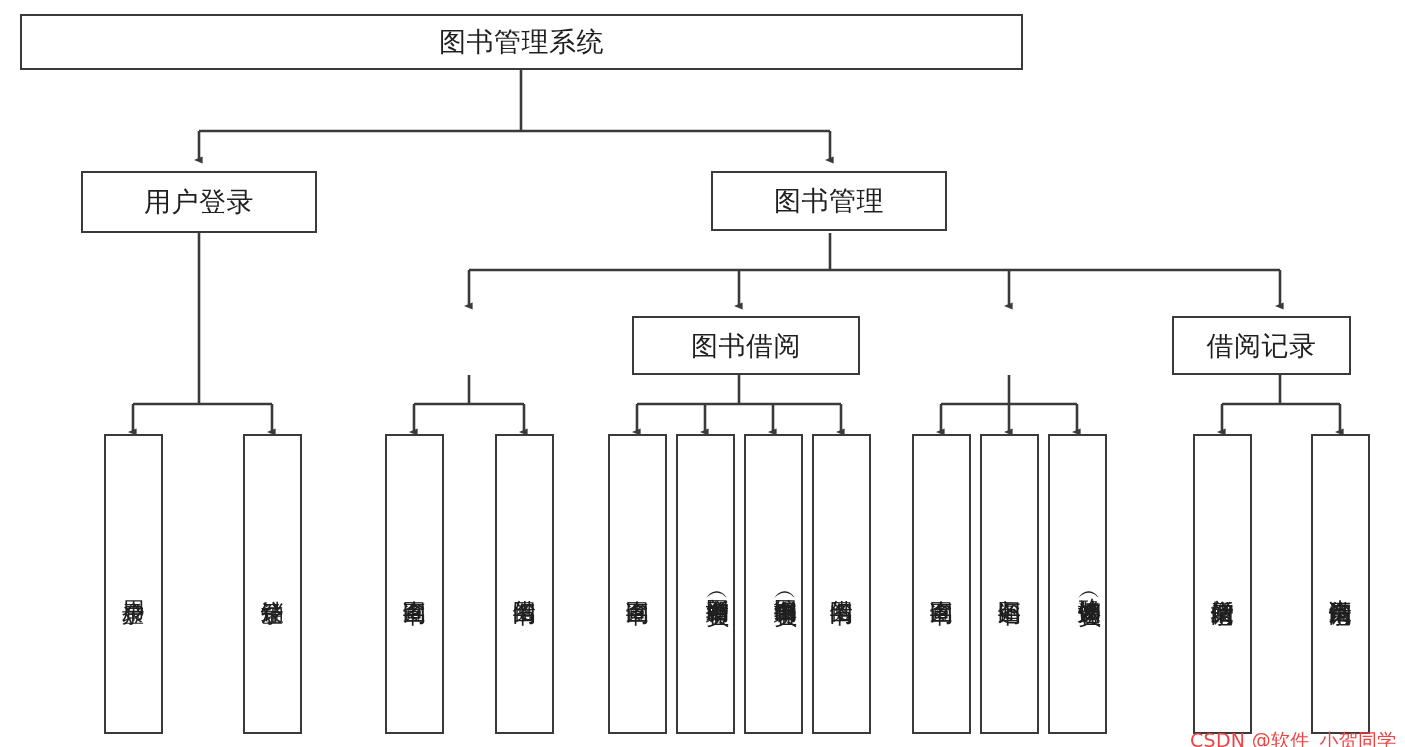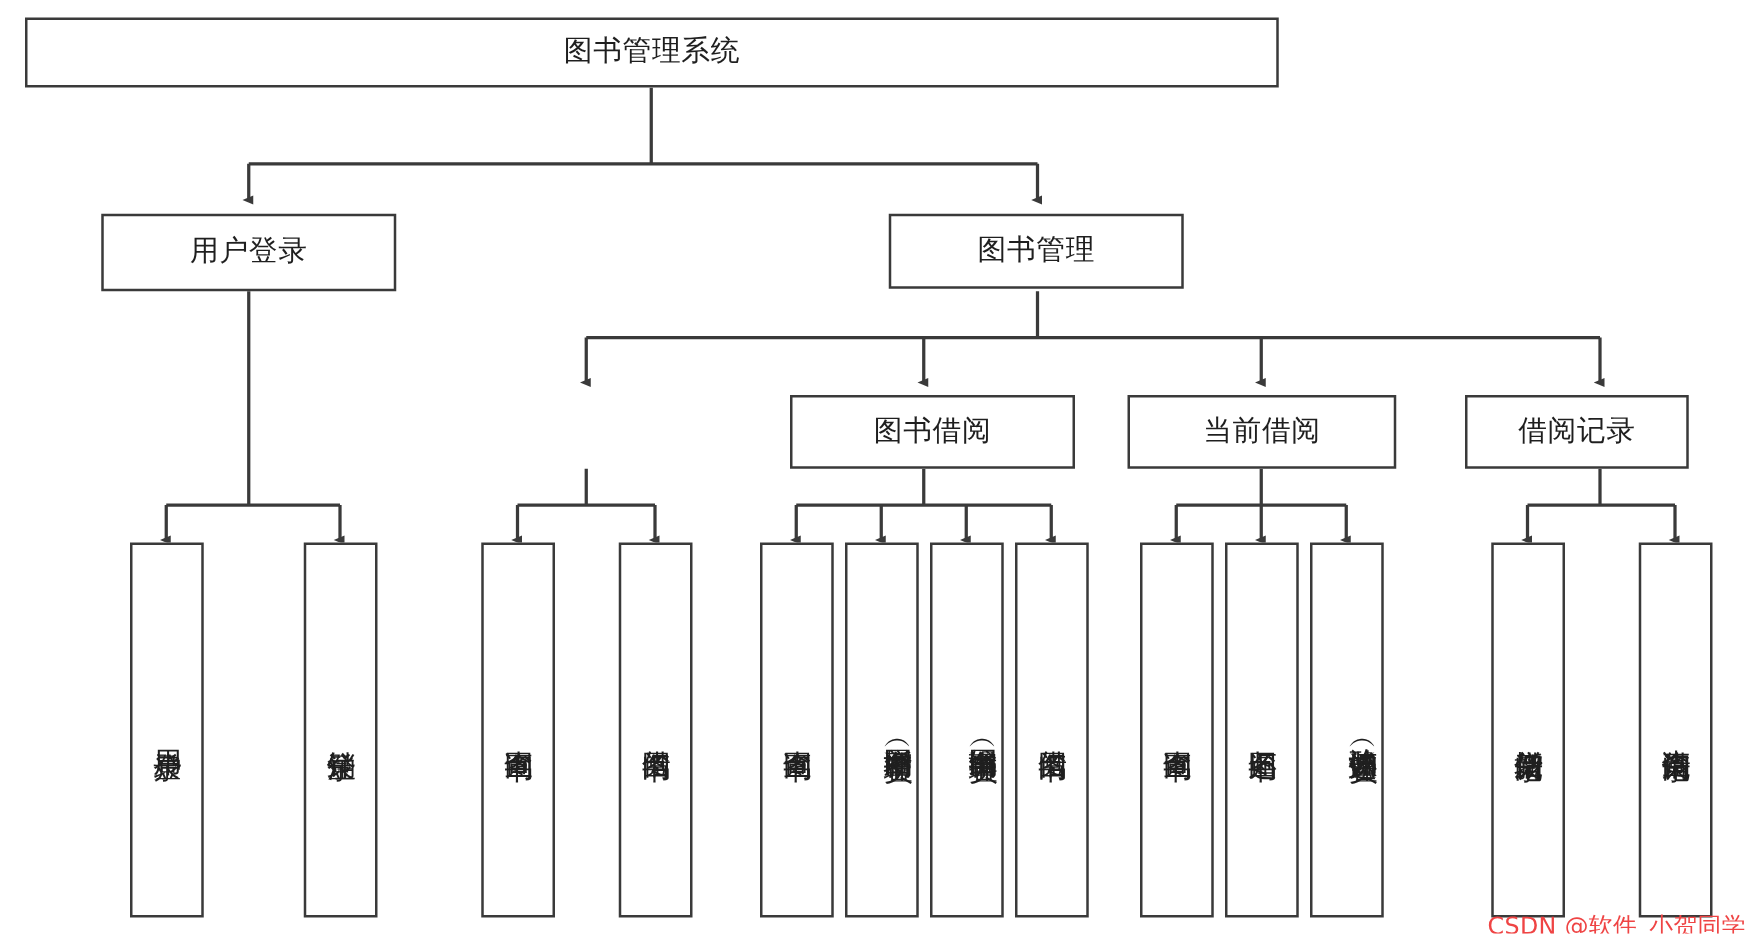--- a/index.html
+++ b/index.html
@@ -28,21 +28,21 @@
     box-sizing: border-box;
     border: 2.5px solid #3a3a3a;
     background: #ffffff;
     display: flex;
     align-items: center;
     justify-content: center;
     color: #1f1f1f;
     z-index: 2;
   }
   .node-h {
-    font-size: 23px;
+    font-size: 27px;
     line-height: 1.1;
     letter-spacing: 0.5px;
     white-space: nowrap;
   }
   .node-v {
     writing-mode: vertical-rl;
     text-orientation: upright;
     font-size: 23px;
     line-height: 1.32;
     letter-spacing: 1px;
@@ -128,23 +128,20 @@
   <div class="node node-h" style="left:81px; top:171px; width:236px; height:62px;">
     <span>用户登录</span>
   </div>
   <div class="node node-h" style="left:711px; top:171px; width:236px; height:60px;">
     <span>图书管理</span>
   </div>
 
   <div class="node node-h" style="left:632px; top:316px; width:228px; height:59px;">
     <span>图书借阅</span>
   </div>
-  <div class="node node-h" style="left:902px; top:316px; width:215px; height:59px;">
-    <span>当前借阅</span>
-  </div>
   <div class="node node-h" style="left:1172px; top:316px; width:179px; height:59px;">
     <span>借阅记录</span>
   </div>
 
   <div class="node node-v root-leaf" style="left:104px; top:434px; width:59px; height:300px;">
     <span>用户登录</span>
   </div>
   <div class="node node-v root-leaf" style="left:243px; top:434px; width:59px; height:300px;">
     <span>注销登录</span>
   </div>

